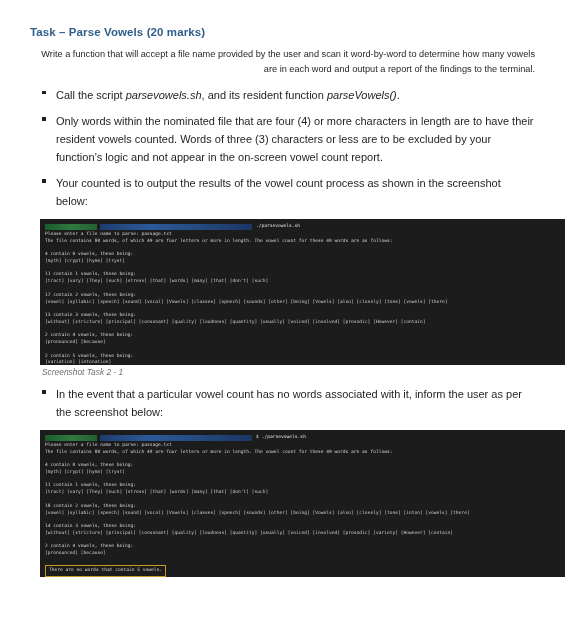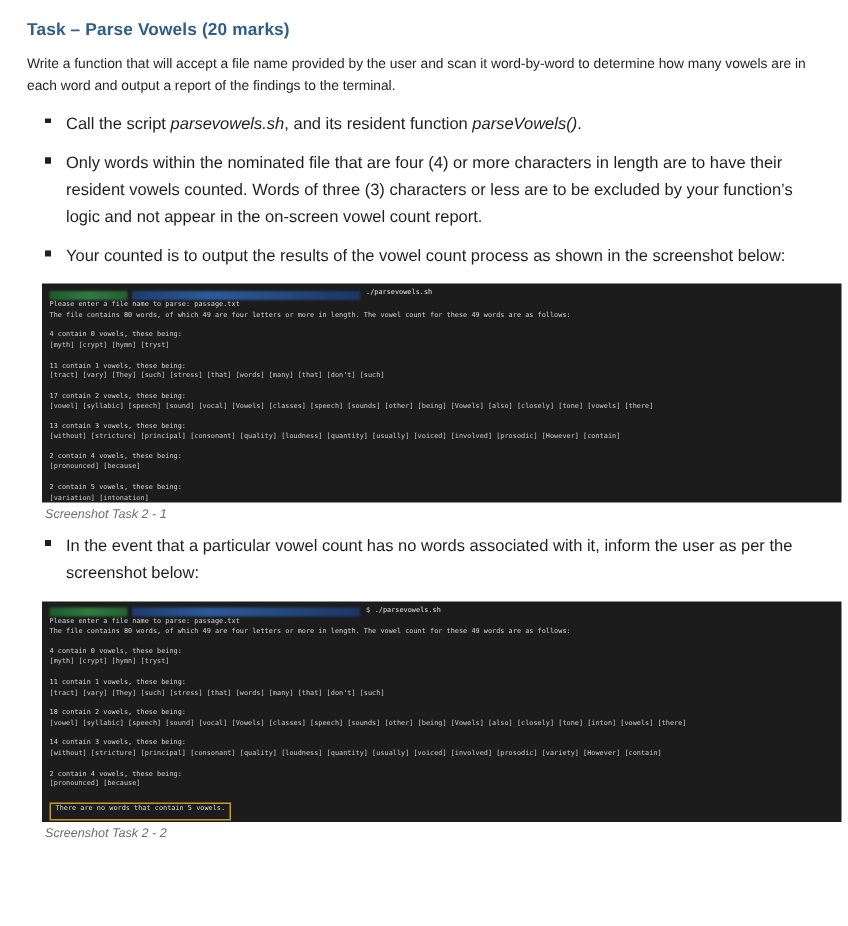--- a/index.html
+++ b/index.html
@@ -11,38 +11,39 @@
     width: 565px;
     height: 617px;
     overflow: hidden;
     font-family: "Liberation Sans", sans-serif;
     color: #1a1a1a;
   }
   .page {
     position: relative;
     width: 565px;
     height: 617px;
-    padding: 4px;
+    padding: 16px;
     box-sizing: border-box;
   }
   .content {
     padding: 6px 14px 0 14px;
   }
   h1.task-title {
     font-size: 11.5px;
     font-weight: bold;
     color: #2e5f8a;
     margin: 4px 0 9px 0;
     letter-spacing: 0.1px;
   }
   p.intro {
     font-size: 9.2px;
     line-height: 1.62;
     margin: 0 0 10px 0;
     color: #1f1f1f;
+    text-align: right;
   }
   h2.req-title {
     font-size: 9.6px;
     font-weight: bold;
     margin: 0 0 8px 0;
     color: #121212;
   }
   ul.req-list {
     list-style: none;
     margin: 0;
@@ -231,16 +232,15 @@
       <div class="tline words-line">[without] [stricture] [principal] [consonant] [quality] [loudness] [quantity] [usually] [voiced] [involved] [prosodic] [variety] [However] [contain]</div>
       <div class="tline blank">&nbsp;</div>
 
       <div class="tline count-line">2 contain 4 vowels, these being:</div>
       <div class="tline words-line">[pronounced] [because]</div>
       <div class="tline blank">&nbsp;</div>
 
       <div class="no-words-box">There are no words that contain 5 vowels.</div>
     </div>
 
-    <div class="caption last">Screenshot Task 2 - 2</div>
 
   </div>
 </div>
 
 </body></html>

